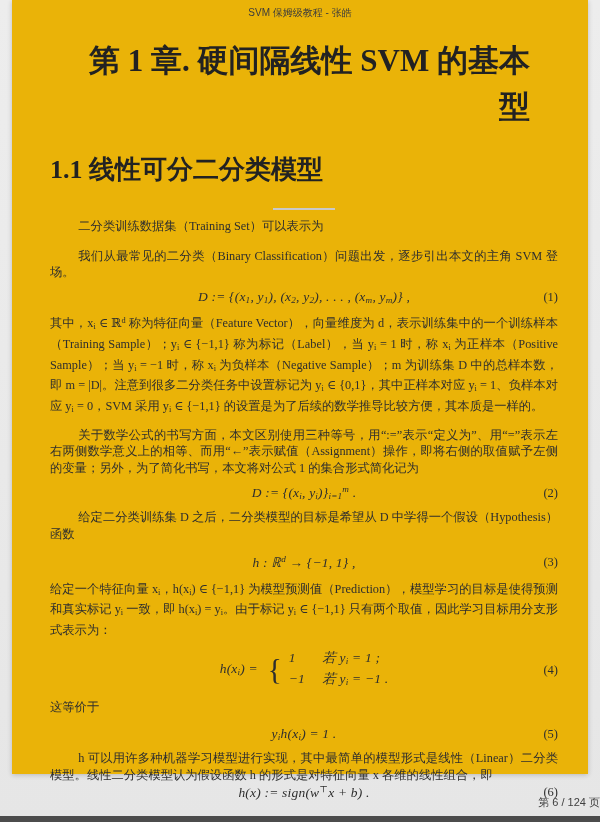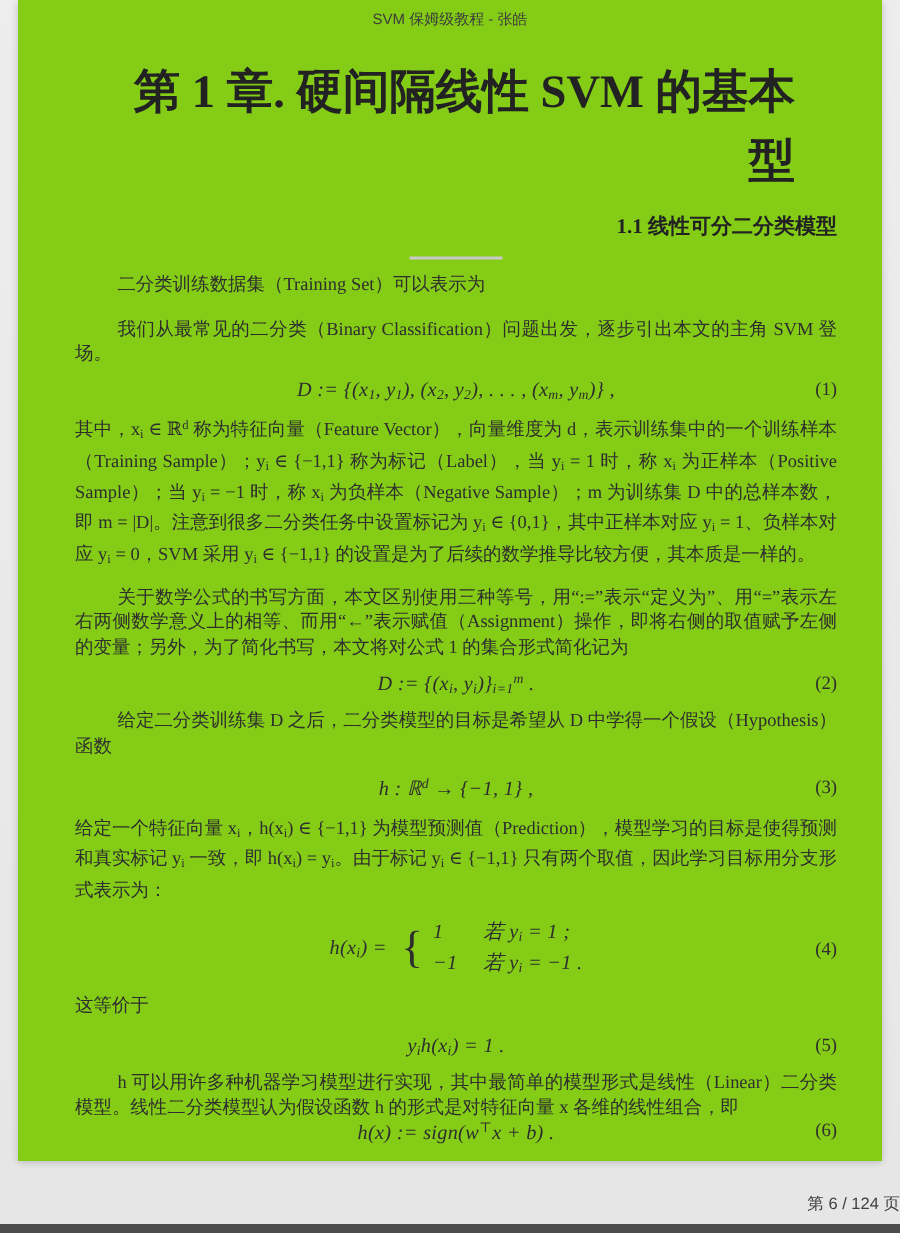--- a/index.html
+++ b/index.html
@@ -4,36 +4,36 @@
 <style>
   html,body { margin:0; padding:0; }
   body {
     width:600px; height:822px; position:relative; overflow:hidden;
     background:linear-gradient(#ededed,#e6e6e6);
     font-family:"Liberation Serif","DejaVu Serif",serif;
     color:#2e2e2e;
   }
   .page {
     position:absolute; left:12px; right:12px; top:0; height:774px;
-    background:#84cc16;
+    background:#eab308;
     box-shadow:0 1px 5px rgba(0,0,0,0.20);
   }
   .content { padding:0 30px 0 38px; }
   .doc-header {
     text-align:center; padding-top:6px;
     font-family:"Liberation Sans","DejaVu Sans",sans-serif;
     font-size:10px; color:#3c3c3c;
   }
   .chapter-title {
     max-width:452px; margin:18px auto 0; text-align:right;
     font-size:31px; line-height:46px; font-weight:bold; color:#222;
   }
   .section-title {
-    text-align:right;
-    font-size:14px; font-weight:bold; color:#222;
+    text-align:left;
+    font-size:26px; font-weight:bold; color:#222;
   }
   .section-underline { width:62px; height:2px; background:#c9c9c9; margin:3px auto 0; }
   p.body {
     font-size:12.3px; line-height:16.6px; text-align:justify;
     margin:8px 0 0; color:#2e2e2e;
   }
   p.first { margin-top:13px; }
   p.indent { text-indent:2.3em; }
   .equation {
     position:relative; text-align:center;

